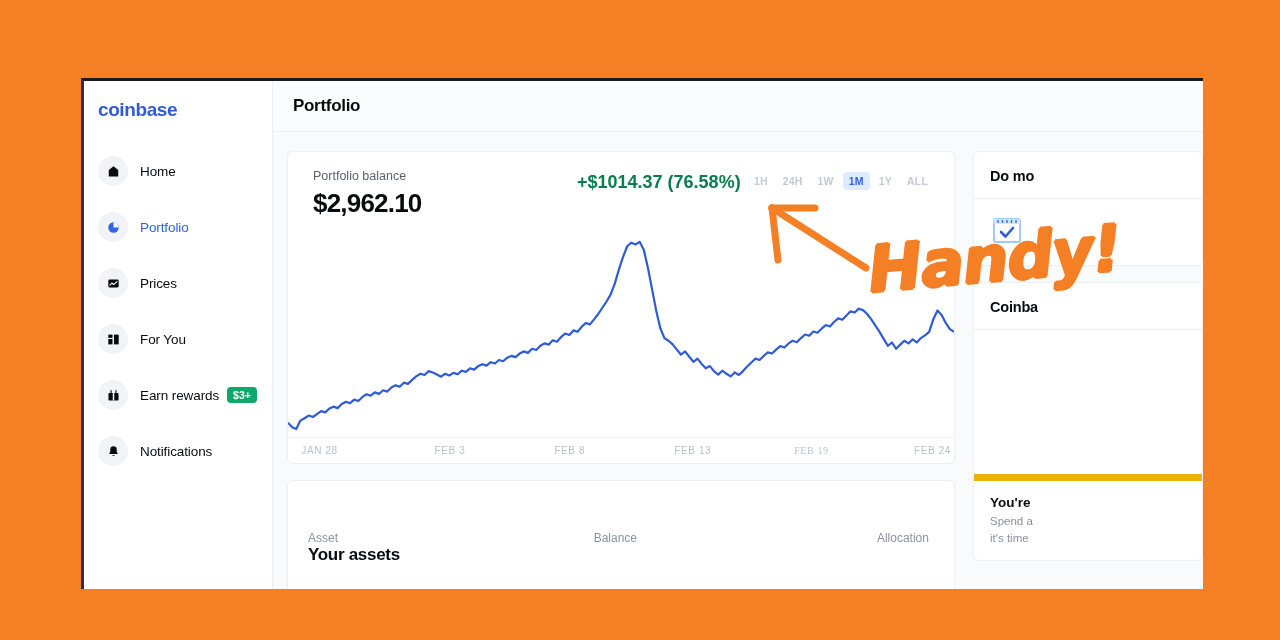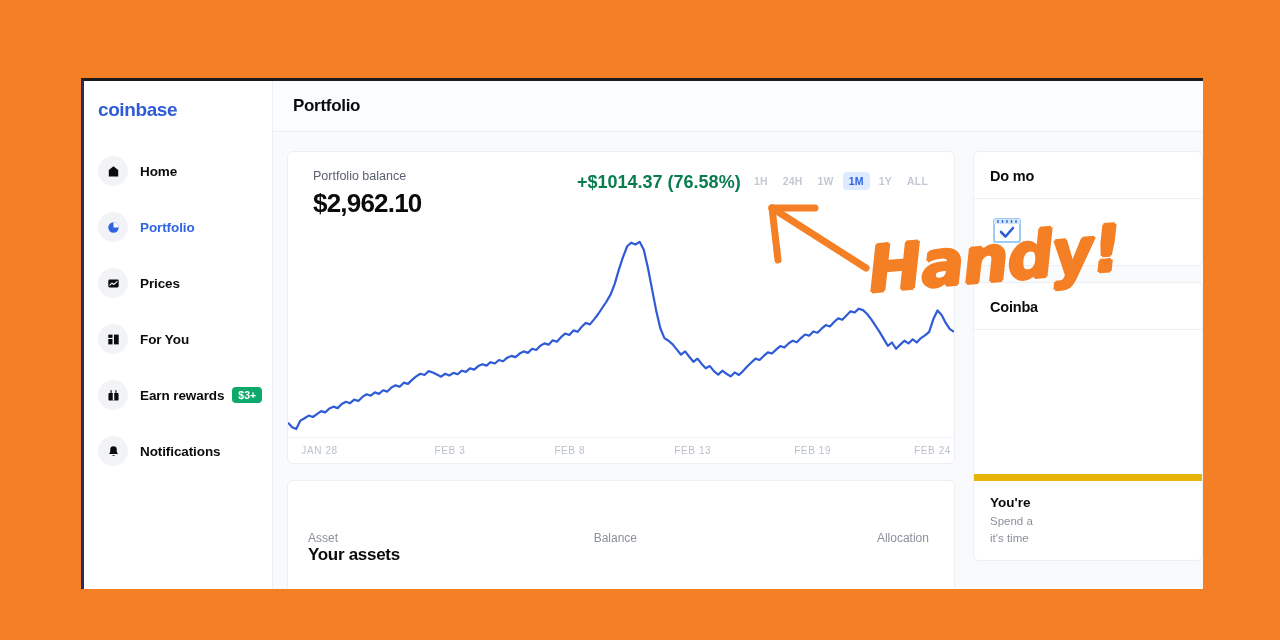--- a/index.html
+++ b/index.html
@@ -39,21 +39,21 @@
     cursor: pointer;
   }
   .nav-icon {
     width: 30px; height: 30px; min-width: 30px;
     border-radius: 50%; background: #f2f3f7;
     display: flex; align-items: center; justify-content: center;
     margin-right: 12px;
   }
   .nav-icon svg { display: block; }
   .nav-label {
-    font-size: 13.5px; font-weight: 700; color: #0a0b0d;
+    font-size: 13.5px; font-weight: 400; color: #0a0b0d;
     letter-spacing: -0.1px; white-space: nowrap;
   }
   .nav-item.active .nav-label { color: #3164e0; }
   .badge {
     margin-left: 8px; background: #0ea86a; color: #fff;
     font-size: 10.5px; font-weight: 700;
     padding: 3px 6px 3px 6px; border-radius: 4px; line-height: 1;
   }
 
   
@@ -253,21 +253,21 @@
               <svg id="chart-svg" viewBox="0 0 1000 200" preserveAspectRatio="none">
                 <polyline id="chart-path" fill="none" stroke="#2f5bd6" stroke-width="2.2" vector-effect="non-scaling-stroke" stroke-linejoin="round" points="0.0,186.1 6.2,190.4 12.4,192.2 18.6,184.0 24.8,181.7 31.1,179.1 37.3,180.5 43.5,177.7 49.7,174.8 55.9,176.0 62.1,172.2 68.3,170.4 74.5,171.8 80.7,167.8 87.0,165.6 93.2,167.0 99.4,163.5 105.6,164.9 111.8,160.9 118.0,158.3 124.2,159.7 130.4,156.5 136.6,157.9 142.9,154.4 149.1,155.7 155.3,151.7 161.5,149.6 167.7,151.0 173.9,147.0 180.1,148.2 186.3,144.3 192.5,140.9 198.8,138.3 205.0,139.5 211.2,135.7 217.4,137.0 223.6,139.1 229.8,141.2 236.0,138.3 242.2,140.0 248.4,137.4 254.7,138.8 260.9,135.3 267.1,136.5 273.3,133.0 279.5,134.3 285.7,130.8 291.9,129.0 298.1,130.4 304.3,127.0 310.6,128.3 316.8,124.9 323.0,126.1 329.2,122.6 335.4,120.9 341.6,122.1 347.8,118.6 354.0,116.5 360.2,117.9 366.5,113.9 372.7,115.1 378.9,111.0 385.1,108.7 391.3,109.9 397.5,105.7 403.7,107.0 409.9,102.6 416.1,99.1 422.4,100.5 428.6,96.0 434.8,97.4 441.0,92.5 447.2,88.7 453.4,90.1 459.6,85.2 465.8,80.0 472.0,73.9 478.3,67.8 484.5,60.9 490.7,50.4 496.9,36.5 503.1,24.3 509.3,13.9 515.5,10.4 521.7,12.2 528.0,9.6 534.2,17.4 540.4,34.8 546.6,55.7 552.8,76.5 559.0,93.9 565.2,103.5 571.4,106.1 577.6,109.6 583.9,114.8 590.1,119.7 596.3,116.5 602.5,121.7 608.7,126.6 614.9,123.5 621.1,128.7 627.3,133.0 633.5,130.8 639.8,136.0 646.0,139.1 652.2,135.3 658.4,138.3 664.6,140.9 670.8,137.0 677.0,139.5 683.2,135.7 689.4,131.3 695.7,127.3 701.9,123.5 708.1,124.9 714.3,120.9 720.5,117.4 726.7,118.6 732.9,114.8 739.1,111.3 745.3,112.7 751.6,108.7 757.8,106.1 764.0,107.5 770.2,103.5 776.4,100.0 782.6,101.2 788.8,97.0 795.0,98.3 801.2,94.3 807.5,90.8 813.7,92.2 819.9,87.8 826.1,84.3 832.3,85.6 838.5,81.4 844.7,77.4 850.9,78.6 857.1,74.8 863.4,76.2 869.6,80.0 875.8,85.2 882.0,91.3 888.2,97.4 894.4,104.3 900.6,111.0 906.8,107.8 913.0,113.9 919.3,109.9 925.5,106.1 931.7,108.7 937.9,104.7 944.1,107.8 950.3,103.5 956.5,100.9 962.7,97.4 968.9,85.2 975.2,76.5 981.4,80.9 987.6,88.7 993.8,94.8 1000.0,97.4"></polyline>
               </svg>
             </div>
 
             <div id="axis-row">
               <span class="axis-label" style="left: 2%;">JAN 28</span>
               <span class="axis-label" style="left: 22%;">FEB 3</span>
               <span class="axis-label" style="left: 40%;">FEB 8</span>
               <span class="axis-label" style="left: 58%;">FEB 13</span>
-              <span class="axis-label" style="left: 76%;">FEB 19</span>
+              <span class="axis-label" style="left: 76%; font-family: Liberation Serif, serif;">FEB 19</span>
               <span class="axis-label" style="left: 94%;">FEB 24</span>
             </div>
           </section>
 
           <section class="card" id="assets-card">
             <div id="assets-head-row">
               <span class="col-asset">Asset</span>
               <span class="col-balance">Balance</span>
               <span class="col-alloc">Allocation</span>
             </div>

